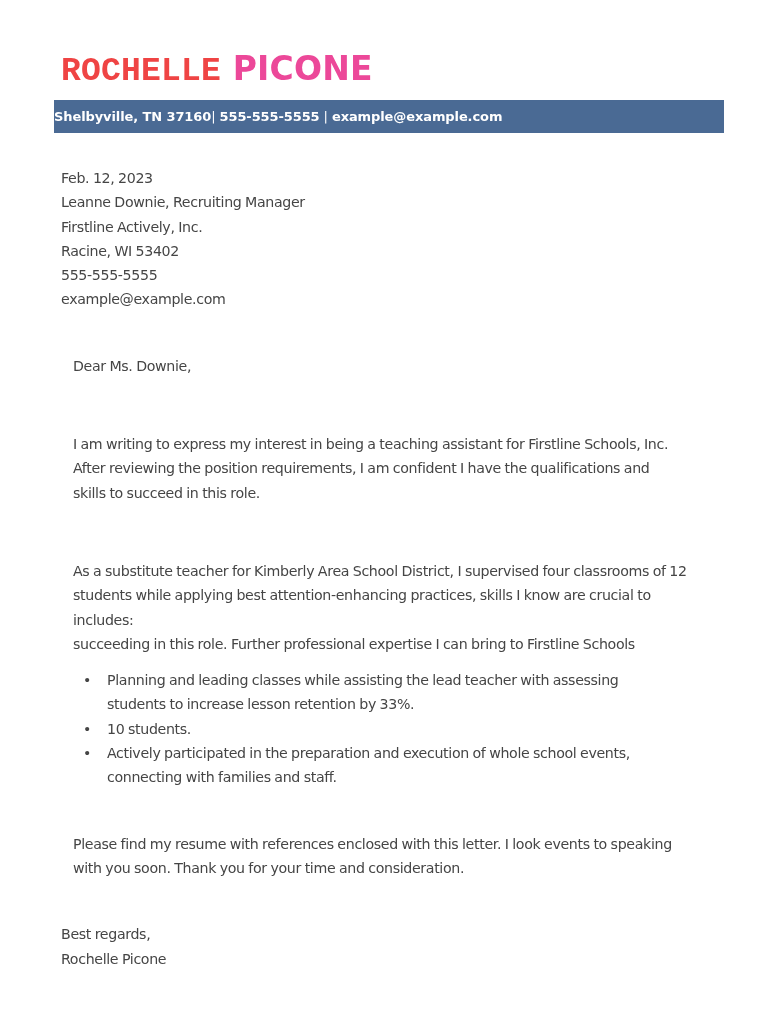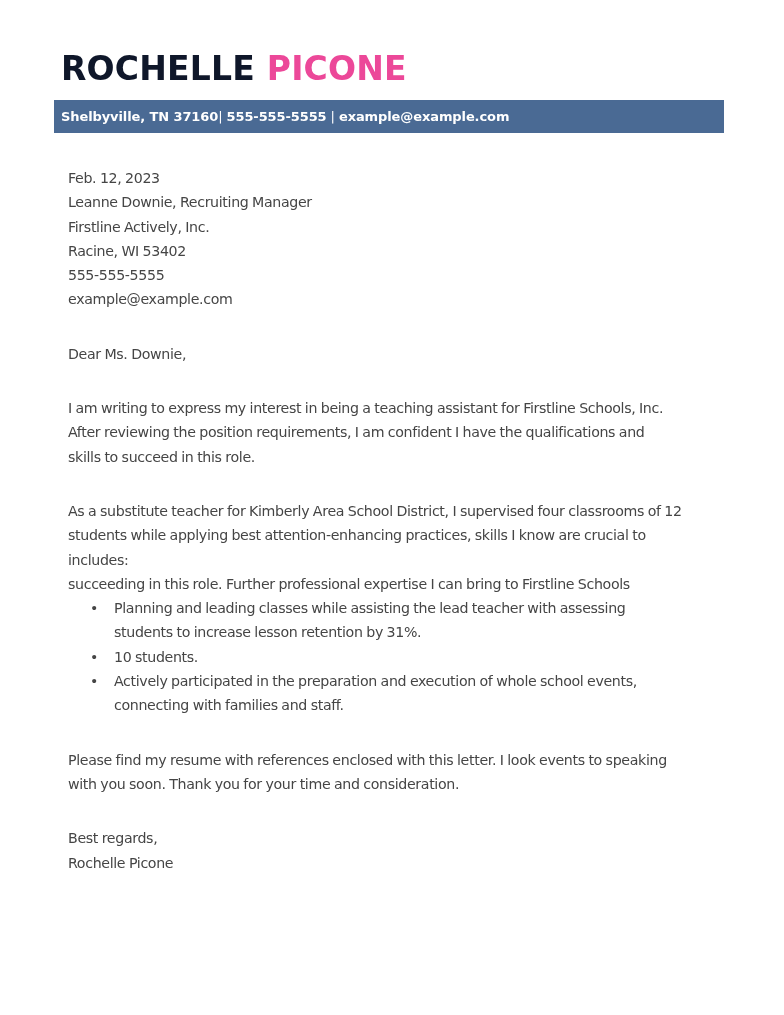--- a/index.html
+++ b/index.html
@@ -20,55 +20,55 @@
       left: 61px;
       top: 45px;
       margin: 0;
       font-family: "DejaVu Sans", sans-serif;
       font-size: 33px;
       font-weight: bold;
       letter-spacing: 0.2px;
       line-height: 48px;
       white-space: nowrap;
     }
-    .name .first { color: #0f172a; }
+    .name .first { color: #ef4444; font-family: Liberation Mono, monospace; }
     .name .last { color: #ec4899; }
     .banner {
       position: absolute;
       left: 54px;
       top: 100px;
       width: 670px;
       height: 33px;
       background: #4a6a94;
       color: #ffffff;
       font-family: "DejaVu Sans", sans-serif;
       font-size: 13px;
       font-weight: bold;
       line-height: 33px;
       box-sizing: border-box;
-      padding-left: 7px;
+      padding-left: 0;
       white-space: nowrap;
       letter-spacing: -0.1px;
     }
     .banner .sep { font-weight: normal; }
     .content {
       position: absolute;
-      left: 68px;
+      left: 61px;
       top: 166px;
       width: 670px;
       font-family: "DejaVu Sans", sans-serif;
       font-size: 14.2px;
       line-height: 24.3px;
       color: #454545;
       letter-spacing: -0.35px;
       word-spacing: -0.5px;
     }
     .line { display: block; white-space: nowrap; }
     .gap { height: 30px; }
-    p { margin: 0; }
+    p { margin: 12px; }
     ul.bullets {
       margin: 0;
       padding: 0;
       list-style: none;
     }
     ul.bullets li {
       position: relative;
       padding-left: 46px;
     }
     ul.bullets li .bullet {
@@ -120,21 +120,21 @@
     <span class="line">As a substitute teacher for Kimberly Area School District, I supervised four classrooms of 12</span>
     <span class="line">students while applying best attention-enhancing practices, skills I know are crucial to</span>
     <span class="line">includes:</span>
     <span class="line">succeeding in this role. Further professional expertise I can bring to Firstline Schools</span>
   </p>
 
   <ul class="bullets">
     <li>
       <span class="bullet">•</span>
       <span class="line">Planning and leading classes while assisting the lead teacher with assessing</span>
-      <span class="line">students to increase lesson retention by 31%.</span>
+      <span class="line">students to increase lesson retention by 33%.</span>
     </li>
     <li>
       <span class="bullet">•</span>
       <span class="line">10 students.</span>
     </li>
     <li>
       <span class="bullet">•</span>
       <span class="line">Actively participated in the preparation and execution of whole school events,</span>
       <span class="line">connecting with families and staff.</span>
     </li>

